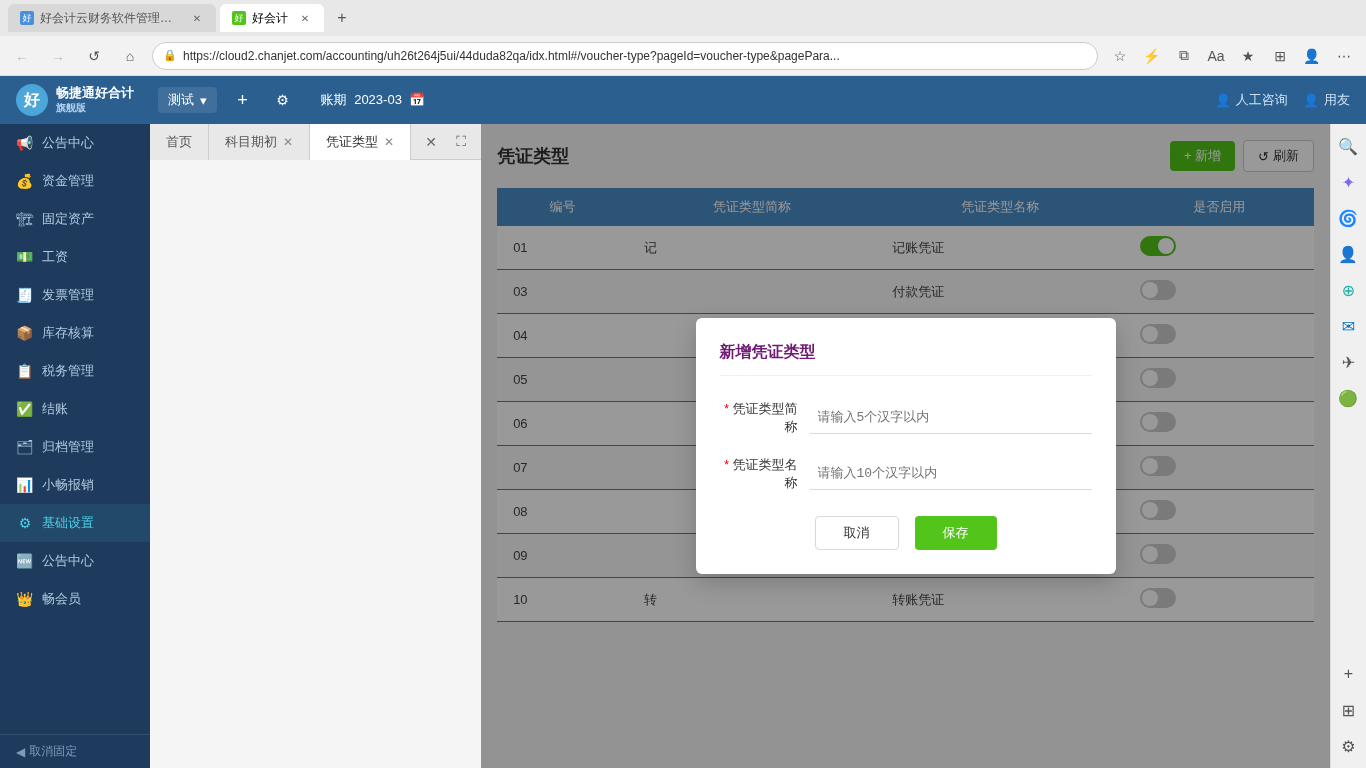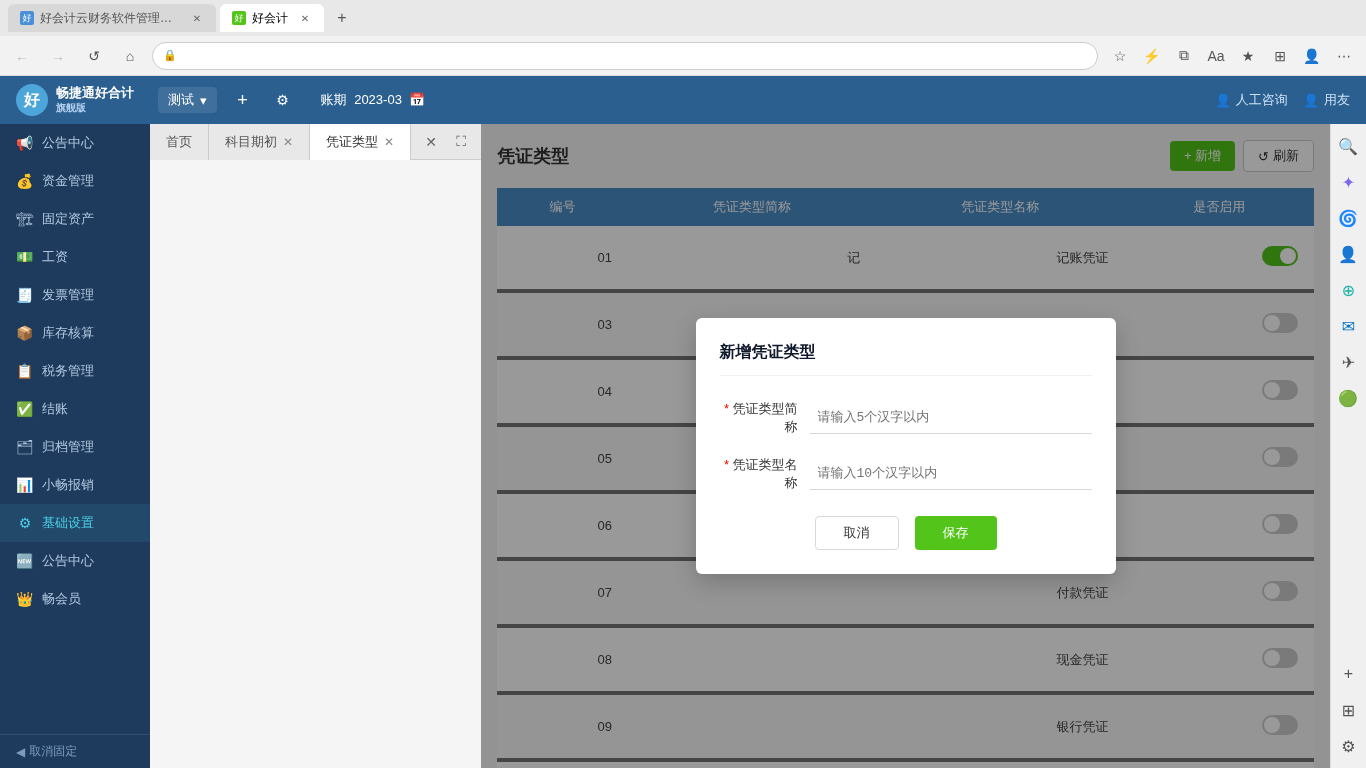--- a/index.html
+++ b/index.html
@@ -65,33 +65,33 @@
     .page-header { display: flex; align-items: center; justify-content: space-between; margin-bottom: 16px; }
     .page-title { font-size: 18px; font-weight: bold; color: #333; }
     .page-actions { display: flex; align-items: center; gap: 8px; }
     .btn-primary { background: #52c41a; color: white; border: none; padding: 6px 14px; border-radius: 4px; cursor: pointer; font-size: 13px; display: flex; align-items: center; gap: 4px; }
     .btn-default { background: white; color: #333; border: 1px solid #ccc; padding: 6px 14px; border-radius: 4px; cursor: pointer; font-size: 13px; display: flex; align-items: center; gap: 4px; }
 
     
     .data-table { width: 100%; border-collapse: collapse; background: white; }
     .data-table thead { background: #4a8cc7; color: white; }
     .data-table th { padding: 10px 16px; text-align: center; font-weight: normal; font-size: 13px; }
-    .data-table td { padding: 20px 16px; text-align: right; font-size: 13px; border-bottom: 4px solid #737373; color: #444; }
+    .data-table td { padding: 10px 16px; text-align: left; font-size: 13px; border-bottom: 1px solid #737373; color: #444; }
     .data-table tr:nth-child(even) { background: #f9f9f9; }
     .toggle { width: 36px; height: 20px; border-radius: 10px; position: relative; cursor: pointer; display: inline-block; }
     .toggle.on { background: #52c41a; }
     .toggle.off { background: #ccc; }
     .toggle::after { content: ''; position: absolute; width: 16px; height: 16px; background: white; border-radius: 50%; top: 2px; transition: left 0.2s; }
     .toggle.on::after { left: 18px; }
     .toggle.off::after { left: 2px; }
 
     
     .modal-overlay { position: absolute; top: 0; left: 0; right: 0; bottom: 0; background: rgba(0,0,0,0.4); display: flex; align-items: center; justify-content: center; z-index: 100; }
     .modal { background: white; border-radius: 6px; padding: 24px; width: 420px; box-shadow: 0 8px 24px rgba(0,0,0,0.2); }
-    .modal-title { font-size: 16px; font-weight: bold; color: #0f172a; margin-bottom: 24px; border-bottom: 1px solid #f0f0f0; padding-bottom: 12px; }
+    .modal-title { font-size: 16px; font-weight: bold; color: #701a75; margin-bottom: 24px; border-bottom: 1px solid #f0f0f0; padding-bottom: 12px; }
     .form-row { display: flex; align-items: center; margin-bottom: 20px; }
     .form-label { width: 90px; text-align: right; font-size: 13px; color: #333; padding-right: 12px; flex-shrink: 0; }
     .form-label.required::before { content: '* '; color: red; }
     .form-input { flex: 1; height: 32px; border: none; border-bottom: 1px solid #d9d9d9; outline: none; font-size: 13px; padding: 0 8px; font-family: Liberation Mono, monospace; }
     .modal-footer { display: flex; justify-content: center; gap: 16px; margin-top: 24px; }
     .btn-cancel { padding: 7px 28px; border: 1px solid #d9d9d9; background: white; color: #333; border-radius: 4px; cursor: pointer; font-size: 13px; }
     .btn-save { padding: 7px 28px; border: none; background: #52c41a; color: white; border-radius: 4px; cursor: pointer; font-size: 13px; }
 
     
     .right-panel { width: 36px; background: #f0f0f0; border-left: 1px solid #ddd; display: flex; flex-direction: column; align-items: center; padding: 8px 0; gap: 8px; }
@@ -127,20 +127,21 @@
     <div class="new-tab-btn">+</div>
   </div>
 
   <div class="address-bar">
     <div class="nav-btn disabled">←</div>
     <div class="nav-btn disabled" style="color:#bbb;">→</div>
     <div class="nav-btn">↺</div>
     <div class="nav-btn">⌂</div>
     <div class="url-bar">
       <span class="url-icon">🔒</span>
+      <span class="url-text">https://cloud2.chanjet.com/accounting/uh26t264j5ui/44duda82qa/idx.html#/voucher-type?pageId=voucher-type&amp;pagePara...</span>
     </div>
     <div class="browser-actions">
       <div class="browser-action-btn">☆</div>
       <div class="browser-action-btn" style="color:#e44;">⚡</div>
       <div class="browser-action-btn">⧉</div>
       <div class="browser-action-btn">Aa</div>
       <div class="browser-action-btn">★</div>
       <div class="browser-action-btn">⊞</div>
       <div class="browser-action-btn">👤</div>
       <div class="browser-action-btn">⋯</div>

